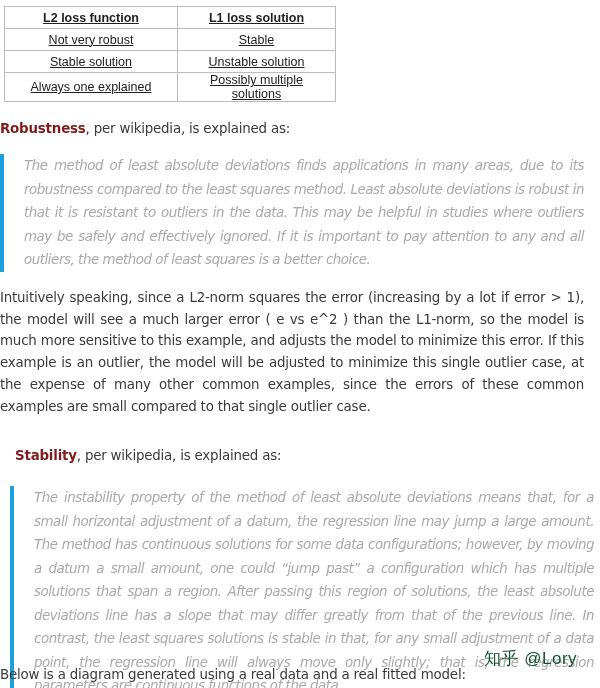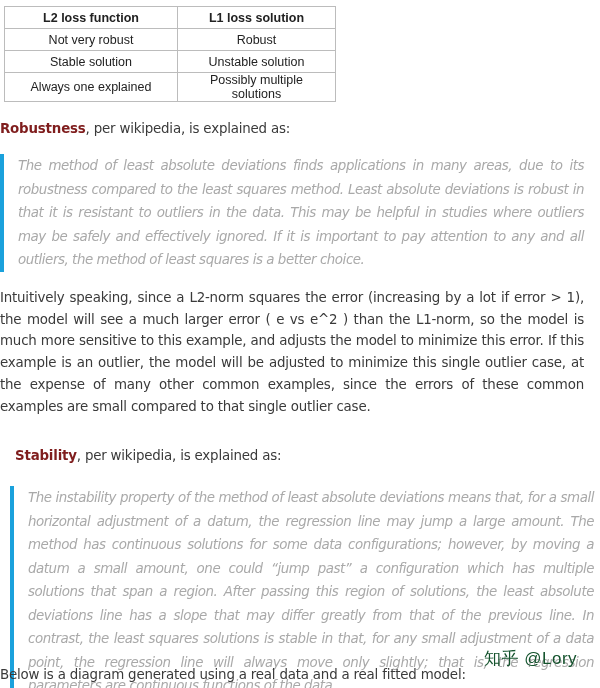--- a/index.html
+++ b/index.html
@@ -6,35 +6,35 @@
   body {
     width: 600px; height: 688px; overflow: hidden; position: relative;
     font-family: "DejaVu Sans", sans-serif; color: #333333;
   }
   .cmp-table {
     position: absolute; left: 4px; top: 6px;
     border-collapse: collapse; border: 1px solid #bcbcbc;
     font-family: "Liberation Sans", sans-serif; font-size: 12.5px; color: #222;
   }
   .cmp-table th, .cmp-table td {
-    border: 1px solid #bcbcbc; text-align: center; height: 21px; padding: 0 6px;
+    border: 1px solid #bcbcbc; text-align: center; height: 21px; padding: 0 6px; text-decoration: underline;
   }
   .cmp-table th { font-weight: bold; }
   .cmp-table col.c1 { width: 173px; }
   .cmp-table col.c2 { width: 158px; }
 
   .para {
     position: absolute; left: 0; width: 584px;
     font-size: 13.4px; line-height: 21.7px; text-align: justify;
     color: #3a3a3a; letter-spacing: -0.2px;
   }
   .para b { color: #7f1d1d; }
   .quote {
     position: absolute; left: 0; width: 584px;
-    border-left: 4px solid #1aa1dc; padding-left: 14px; box-sizing: border-box;
+    border-left: 4px solid #1aa1dc; padding-left: 20px; box-sizing: border-box;
     font-size: 13.4px; line-height: 23.5px; font-style: italic;
     color: #a9a9a9; text-align: justify; letter-spacing: -0.45px;
   }
   .watermark {
     position: absolute; left: 484px; top: 647px;
     font-family: Liberation Sans, sans-serif; font-size: 17px;
     color: #14532d; letter-spacing: 0.5px;
   }
 </style>
 </head>
@@ -45,21 +45,21 @@
       <col class="c1">
       <col class="c2">
     </colgroup>
   <tbody>
       <tr>
     <th>L2 loss function</th>
     <th>L1 loss solution</th>
   </tr>
   <tr>
     <td>Not very robust</td>
-    <td>Robust</td>
+    <td>Stable</td>
   </tr>
   <tr>
     <td>Stable solution</td>
     <td>Unstable solution</td>
   </tr>
   <tr>
     <td>Always one explained</td>
     <td>Possibly multiple solutions</td>
   </tr>
 </tbody>

